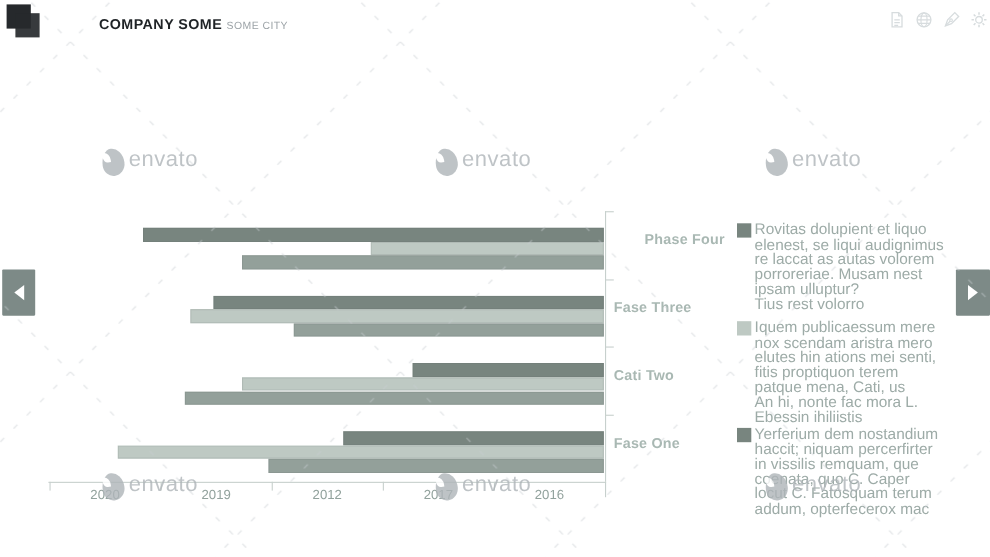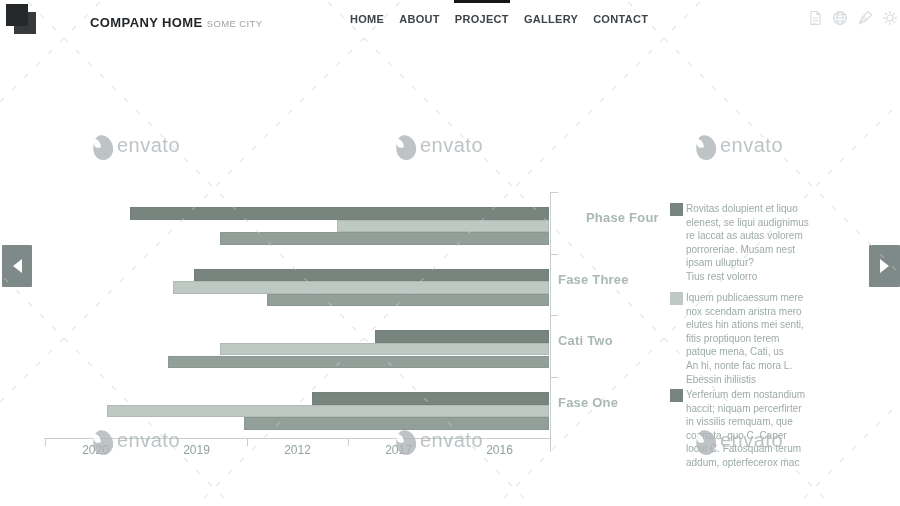--- a/index.html
+++ b/index.html
@@ -38,21 +38,21 @@
   
   #chart { position:absolute; inset:0; z-index:2; }
   .axis { position:absolute; background:#c7d0cd; }
   .bar  { position:absolute; box-shadow:inset 0 0 0 1px rgba(90,102,97,.14); }
   .cat-label { position:absolute; font-size:13px; font-weight:bold; color:#a9b8b3; letter-spacing:.2px; }
   .year-label { position:absolute; font-size:12px; color:#92a29d; text-align:center; }
 
   
   .legend-item { position:absolute; left:670px; width:210px; z-index:2; }
   .legend-swatch { position:absolute; left:0; top:1px; width:13px; height:13px; }
-  .legend-text { margin-left:16px; font-size:10px; line-height:13.6px; color:#9daba7; white-space:pre-line; }
+  .legend-text { margin-left:16px; font-size:14px; line-height:13.6px; color:#9daba7; white-space:pre-line; }
 
   
   .wm { position:absolute; z-index:4; display:flex; align-items:center; opacity:.8; pointer-events:none; }
   .wm-leaf { width:20px; height:25px; background:#afb5b9; border-radius:46% 54% 52% 48% / 58% 56% 44% 42%;
              transform:rotate(-8deg); margin-right:4px; position:relative; top:2px; }
   .wm-leaf::after { content:""; position:absolute; left:1px; top:3px; width:7px; height:9px;
                     background:#ffffff; border-radius:0 80% 0 60%; }
   .wm-text { font-size:20px; font-weight:500; color:#afb5b9; letter-spacing:.5px; }
 
   .lattice { position:absolute; inset:0; z-index:6; pointer-events:none; opacity:.55; }
@@ -60,30 +60,23 @@
 </head>
 <body>
 
 <div id="page">
 
   <div class="logo">
     <div class="sq1"></div>
     <div class="sq2"></div>
   </div>
   <div class="brand">
-    <span class="name">COMPANY HOME</span><span class="tag">SOME CITY</span>
-  </div>
-
-  <nav class="nav" id="nav">
-      <div class="nav-item">HOME</div>
-      <div class="nav-item">ABOUT</div>
-      <div class="nav-item active">PROJECT</div>
-      <div class="nav-item">GALLERY</div>
-      <div class="nav-item">CONTACT</div>
-    </nav>
+    <span class="name">COMPANY SOME</span><span class="tag">SOME CITY</span>
+  </div>
+
 
   <div class="hdr-icons">
     <svg width="15" height="16" viewBox="0 0 15 16">
       <path d="M3 1.5h6l3 3v10H3z" fill="none" stroke="#d7dcde" stroke-width="1.2"></path>
       <path d="M9 1.5v3h3" fill="none" stroke="#d7dcde" stroke-width="1.2"></path>
       <path d="M5 8h5M5 10.5h5M5 13h3.5" stroke="#d7dcde" stroke-width="1.1"></path>
     </svg>
     <svg width="16" height="16" viewBox="0 0 16 16">
       <circle cx="8" cy="8" r="6.3" fill="none" stroke="#d7dcde" stroke-width="1.2"></circle>
       <ellipse cx="8" cy="8" rx="2.8" ry="6.3" fill="none" stroke="#d7dcde" stroke-width="1.1"></ellipse>

